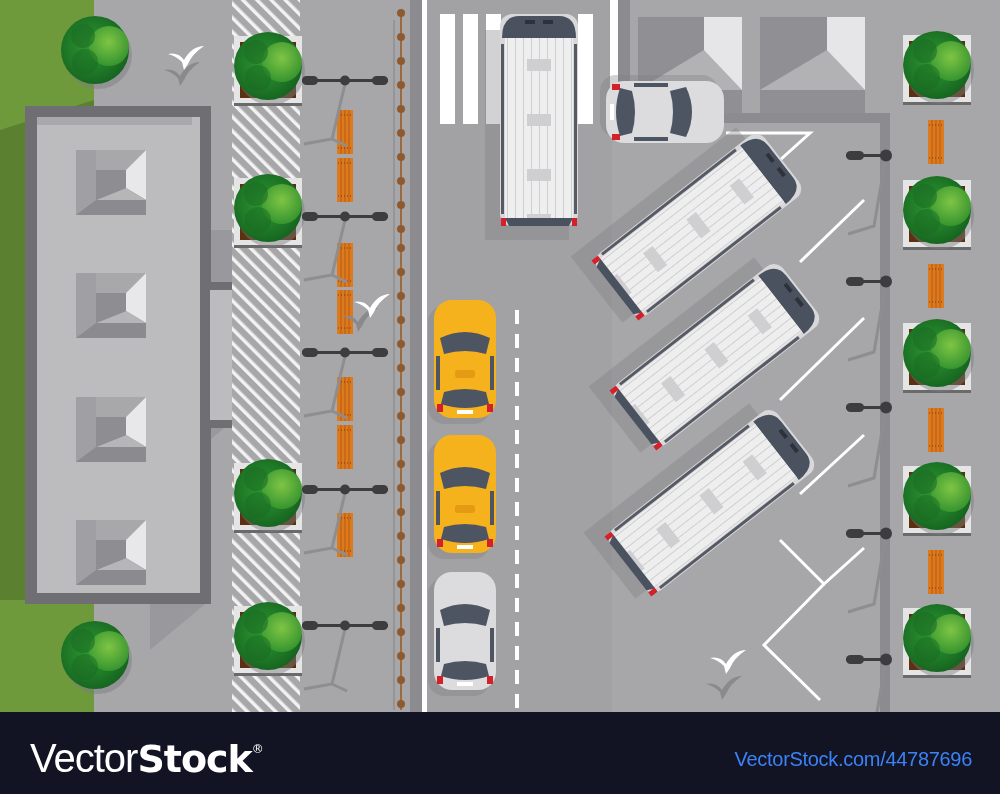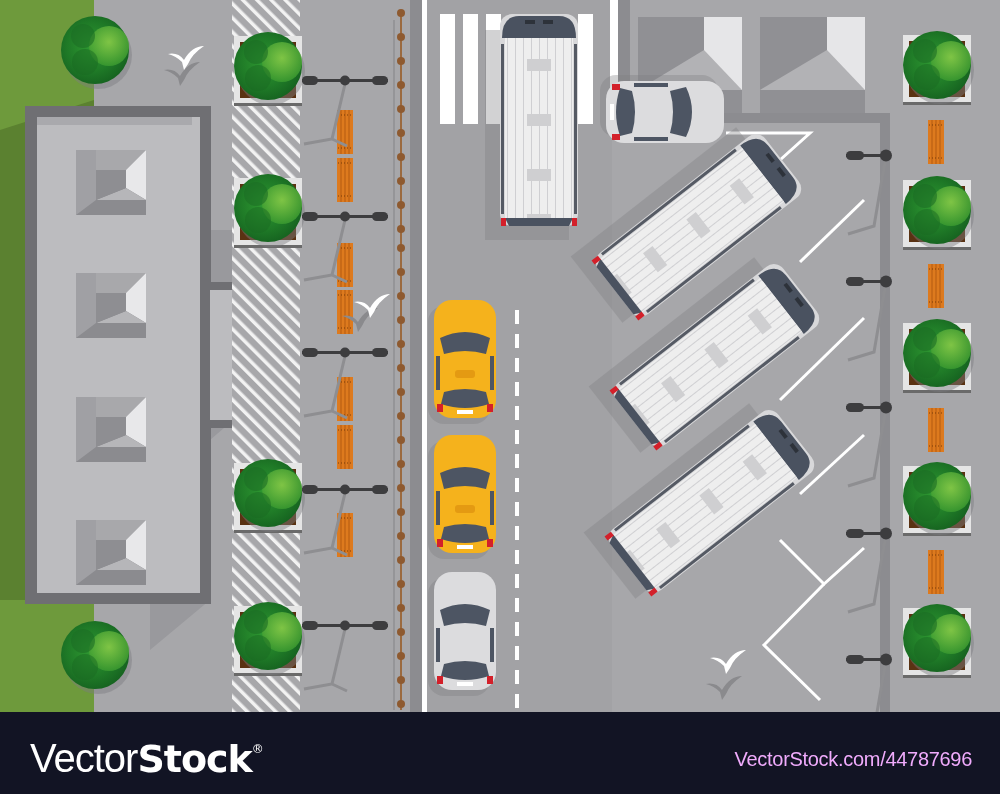--- a/index.html
+++ b/index.html
@@ -3,21 +3,21 @@
 <meta charset="utf-8">
 <style>
   html,body{margin:0;padding:0;}
   body{width:1000px;height:794px;overflow:hidden;background:#a5a5a8;font-family:"Liberation Sans",sans-serif;}
   #scene{position:absolute;left:0;top:0;width:1000px;height:712px;}
   #footer{position:absolute;left:0;top:712px;width:1000px;height:106px;background:#121424;}
   .brand{position:absolute;left:30px;top:24px;color:#fff;font-size:38px;letter-spacing:-1px;font-family:"DejaVu Sans",sans-serif;}
   .brand .light{font-weight:300;font-family:"Liberation Sans",sans-serif;font-size:40px;}
   .brand .bold{font-weight:bold;font-family:"DejaVu Sans",sans-serif;}
   .brand sup{font-size:12px;vertical-align:top;position:relative;top:6px;}
-  .ref{position:absolute;right:28px;top:36px;color:#f0abfc;font-size:20px;font-family:"Liberation Sans",sans-serif;letter-spacing:-0.3px;}
+  .ref{position:absolute;right:28px;top:36px;color:#3b82f6;font-size:20px;font-family:"Liberation Sans",sans-serif;letter-spacing:-0.3px;}
 </style>
 </head>
 <body>
 
 <div id="scene">
 <svg width="1000" height="712" viewBox="0 0 1000 712" xmlns="http://www.w3.org/2000/svg">
   <defs>
     <pattern id="hatch" patternUnits="userSpaceOnUse" width="10" height="10" patternTransform="rotate(-45)">
       <rect width="10" height="10" fill="#a7a7aa"></rect>
       <rect width="3.5" height="10" fill="#f2f2f2"></rect>

